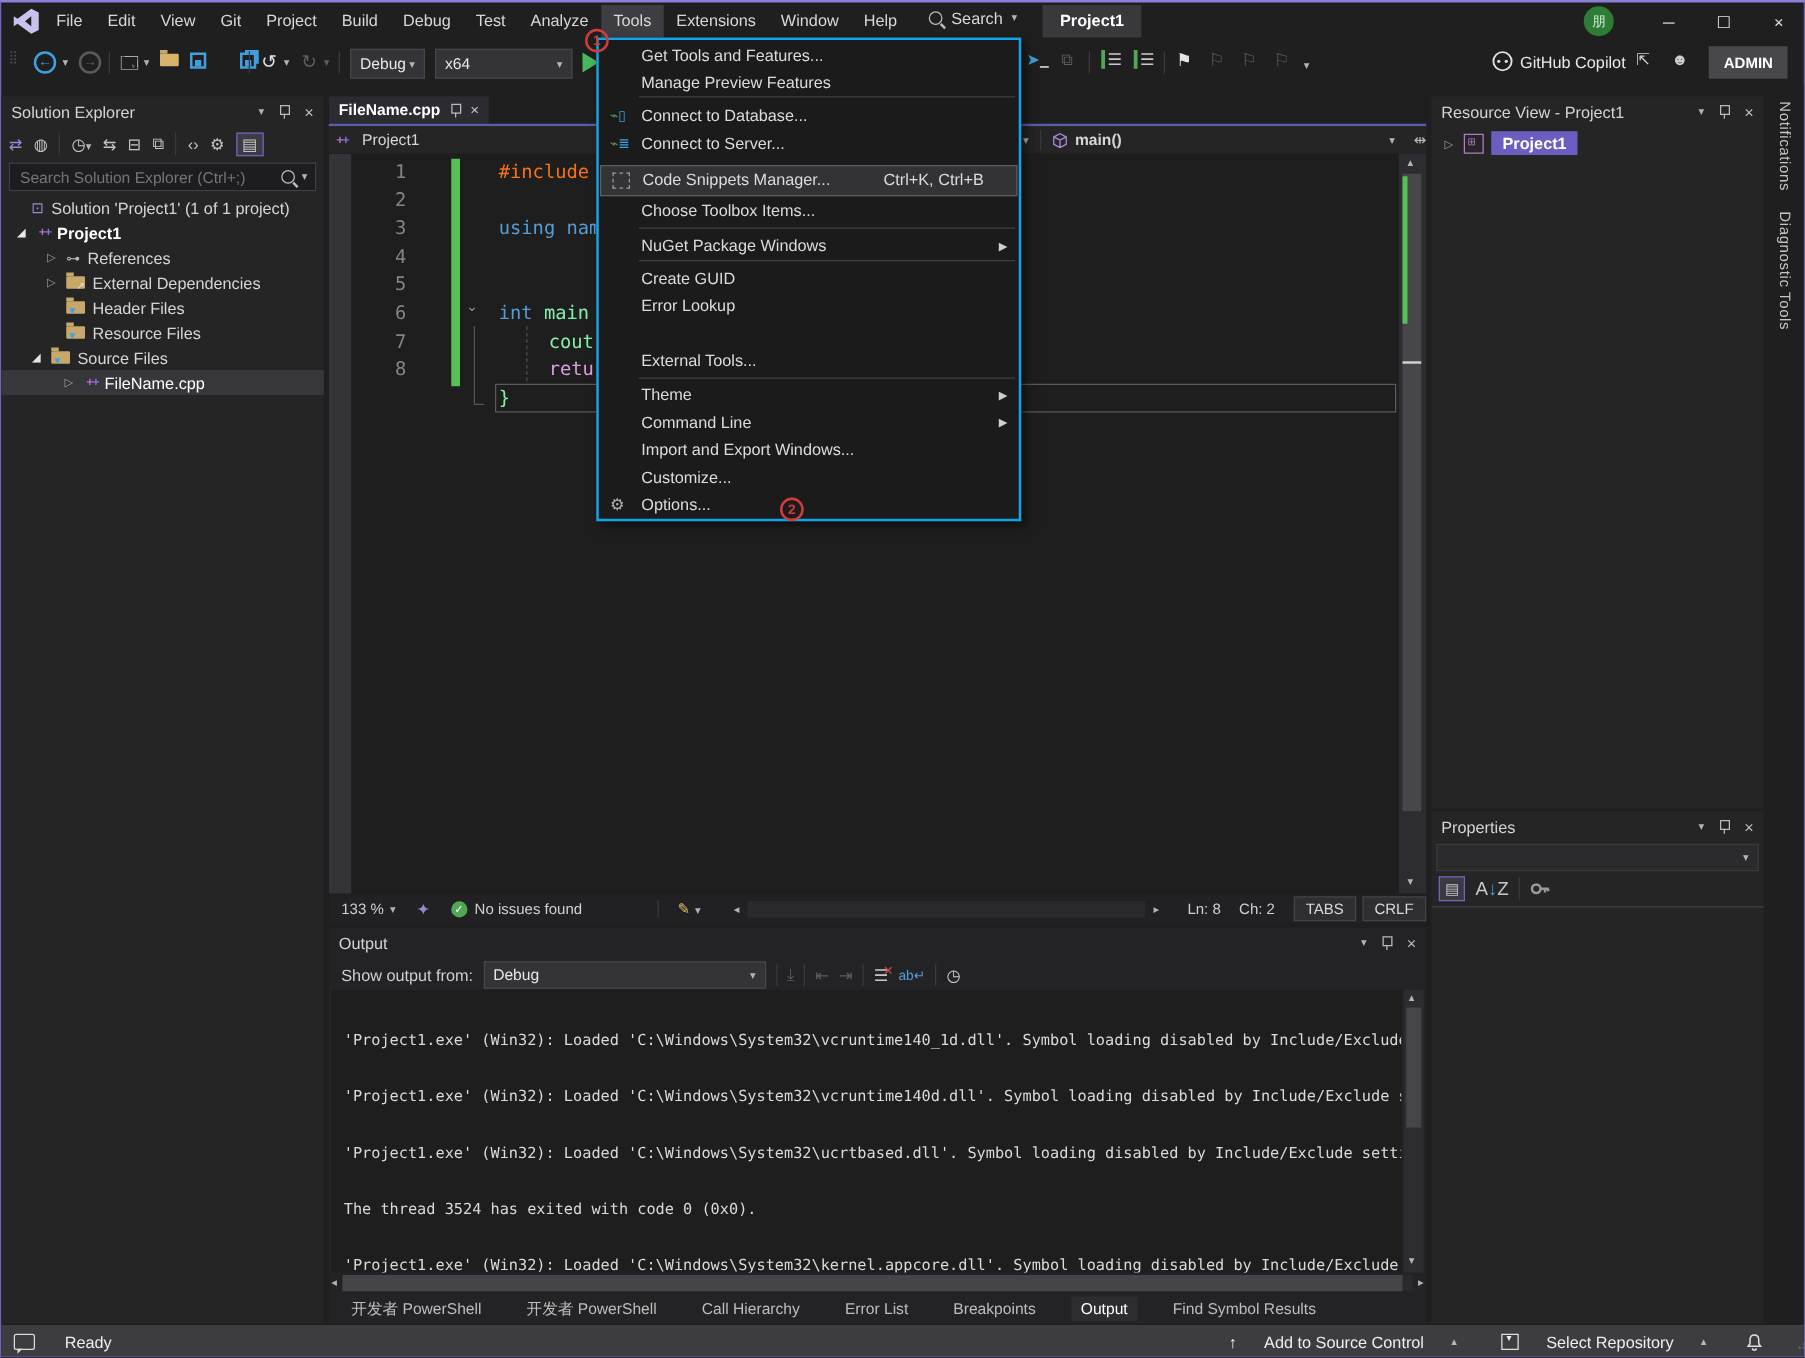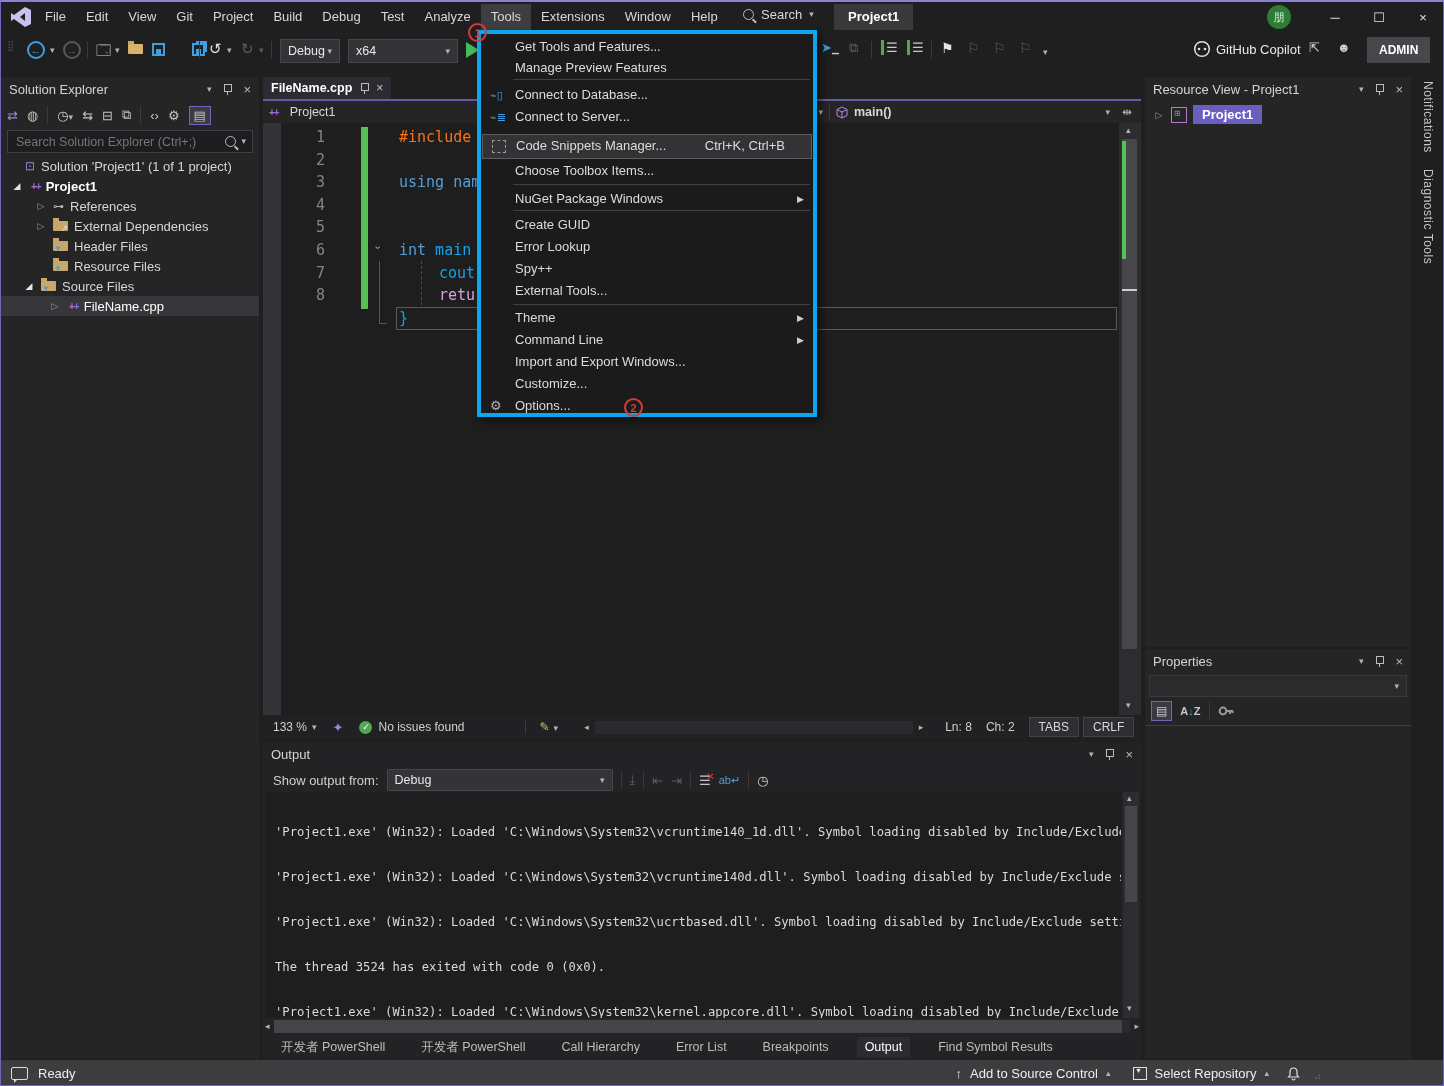--- a/index.html
+++ b/index.html
@@ -1,20 +1,20 @@
 <!DOCTYPE html>
 <html><head>
 <meta charset="utf-8">
 <style>
   html,body{margin:0;padding:0;background:#101011;}
   .window{position:relative;width:1444px;height:1086px;background:#1f1f20;
     font-family:"Liberation Sans",sans-serif;color:#cccccc;overflow:hidden;
     border:1px solid #6f65bd;border-top:2px solid #8b80d8;box-sizing:border-box;}
   .abs{position:absolute;}
-  .flex{display:flex;align-items:center;}
+  .flex{display:flex;align-items:center;justify-content:space-between;}
   .caret{font-size:9px;color:#b4b4b4;line-height:1;}
   .dim{color:#5d5d62;}
   .sep-v{width:1px;height:18px;background:#3a3a3e;}
   
   .tb-item{height:26px;line-height:26px;padding:0 10px;font-size:13px;color:#d8d8d8;display:inline-block;cursor:default;}
   .tb-item.open{background:#3e3e42;}
   .wintitle{background:#39393c;color:#ffffff;font-weight:bold;font-size:13px;height:26px;line-height:26px;padding:0 14px;}
   .avatar{width:24px;height:24px;border-radius:50%;background:#2e7d36;color:#cdeccd;font-size:11px;display:flex;align-items:center;justify-content:center;}
   .winbtn{width:44px;height:30px;display:flex;align-items:center;justify-content:center;color:#e0e0e0;font-size:13px;}
   
@@ -32,25 +32,25 @@
   .tree-row{position:absolute;left:0;right:0;height:20px;display:flex;align-items:center;font-size:13px;color:#d6d6d6;}
   .exp{font-size:9px;color:#9c9c9c;width:12px;display:inline-block;text-align:center;}
   .exp.open{color:#e6e6e6;}
   .folder{width:15px;height:10px;background:#c8a86a;border-radius:1px;position:relative;display:inline-block;margin-right:6px;}
   .folder::before{content:"";position:absolute;top:-3px;left:0;width:6px;height:3px;background:#c8a86a;}
   .funnel{position:absolute;left:1px;bottom:-2px;font-size:8px;color:#3fa2e8;line-height:1;}
   .cppico{font-size:10px;font-weight:bold;color:#b66bc8;letter-spacing:-1px;margin-right:5px;}
   .cppico b{color:#8a6fd8;}
   
   .mono{font-family:"DejaVu Sans Mono",monospace;}
-  .kw{color:#569cd6;} .ctl{color:#d8a0df;} .pp{color:#f97316;} .pl{color:#0ea5e9;}
+  .kw{color:#569cd6;} .ctl{color:#d8a0df;} .pp{color:#f97316;} .pl{color:#86efac;}
   .lnum{position:absolute;width:40px;text-align:right;color:#858585;font-size:15px;font-family:"DejaVu Sans Mono",monospace;}
   .cline{position:absolute;font-size:15px;font-family:"DejaVu Sans Mono",monospace;white-space:pre;}
   
-  .menu{position:absolute;left:476px;top:28px;width:340px;height:387px;background:#1b1b1c;border:4px solid #0ea5e9;box-shadow:4px 4px 8px rgba(0,0,0,.5);z-index:50;box-sizing:border-box;}
+  .menu{position:absolute;left:476px;top:28px;width:340px;height:387px;background:#1b1b1c;border:2px solid #0ea5e9;box-shadow:4px 4px 8px rgba(0,0,0,.5);z-index:50;box-sizing:border-box;}
   .mi{position:absolute;left:1px;right:1px;height:22px;}
   .mi .lbl{position:absolute;left:33px;top:3px;font-size:13px;color:#dcdcdc;}
   .mi .sc{position:absolute;right:26px;top:3px;font-size:13px;color:#dcdcdc;}
   .mi .sub{position:absolute;right:8px;top:6px;font-size:9px;color:#cfcfcf;}
   .mi.hover{background:#333336;border:1px solid #5d5d61;}
   .msep{position:absolute;left:32px;right:3px;height:1px;background:#3f3f44;}
   .mico{position:absolute;left:8px;top:4px;width:16px;height:14px;font-size:11px;line-height:14px;}
   .redmark{position:absolute;width:19px;height:19px;border:2px solid #d03c3c;border-radius:50%;color:#d03c3c;font-size:11px;font-weight:bold;display:flex;align-items:center;justify-content:center;box-sizing:border-box;z-index:60;background:transparent;}
   
   .floppy{display:inline-block;width:13px;height:13px;border:2px solid #3f9fe0;position:relative;box-sizing:border-box;}
@@ -420,21 +420,21 @@
         <span class="pin"></span>
         <span style="font-size:13px;">×</span>
       </span>
     </div>
     <div class="abs combo" style="left:4px;top:26px;width:258px;height:22px;background:#2b2b2e;border-color:#3a3a3e;">
       <span></span>
         <span class="caret">▾</span>
     </div>
     <div class="abs flex" style="left:6px;top:52px;gap:8px;">
       <span style="border:1px solid #6f65bd;background:#3a3a42;padding:2px 4px;font-size:12px;color:#c8c8c8;">▤</span>
-      <span style="font-size:11px;color:#c8c8c8;font-weight:bold;">A<span style="color:#3f9fe0;">↓</span>Z</span>
+      <span style="font-size:15px;color:#c8c8c8;">A<span style="color:#3f9fe0;">↓</span>Z</span>
       <span class="sep-v"></span>
       <svg width="16" height="12" viewBox="0 0 16 12">
           <circle cx="5" cy="6" r="3.4" fill="none" stroke="#9a9a9a" stroke-width="2"></circle>
           <path d="M8 6 H15 M12 6 V9 M14.5 6 V8" stroke="#9a9a9a" stroke-width="2" fill="none"></path>
         </svg>
     </div>
     <div class="abs" style="left:0;top:76px;width:266px;height:1px;background:#3f3f46;"></div>
   </div>
 
   <div class="abs" style="left:1412px;top:67px;width:30px;height:990px;background:#1f1f20;">
@@ -489,23 +489,20 @@
         <span class="lbl">NuGet Package Windows</span>
         <span class="sub">▶</span>
       </div>
     <div class="msep" style="top:176px;"></div>
     <div class="mi" style="top:202px;">
         <span class="lbl">Error Lookup</span>
       </div>
     <div class="mi" style="top:180px;">
         <span class="lbl">Create GUID</span>
       </div>
-    <div class="mi" style="top:224px;">
-        <span class="lbl">Spy++</span>
-      </div>
     <div class="mi" style="top:246px;">
         <span class="lbl">External Tools...</span>
       </div>
     <div class="msep" style="top:270px;"></div>
     <div class="mi" style="top:273px;">
         <span class="lbl">Theme</span>
         <span class="sub">▶</span>
       </div>
     <div class="mi" style="top:295px;">
         <span class="lbl">Command Line</span>

